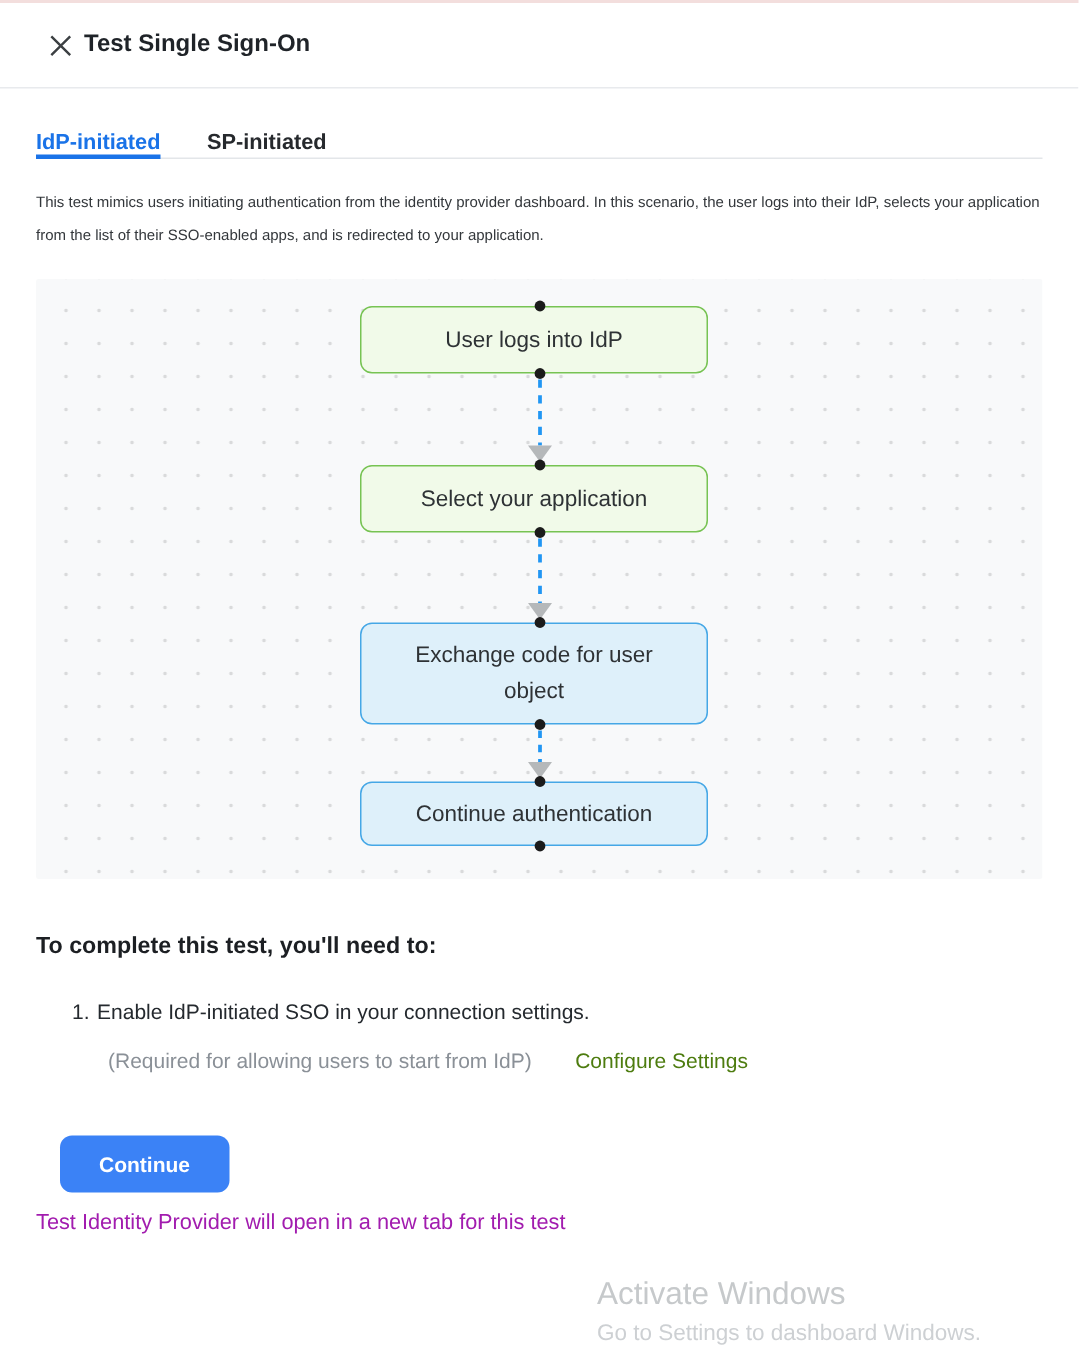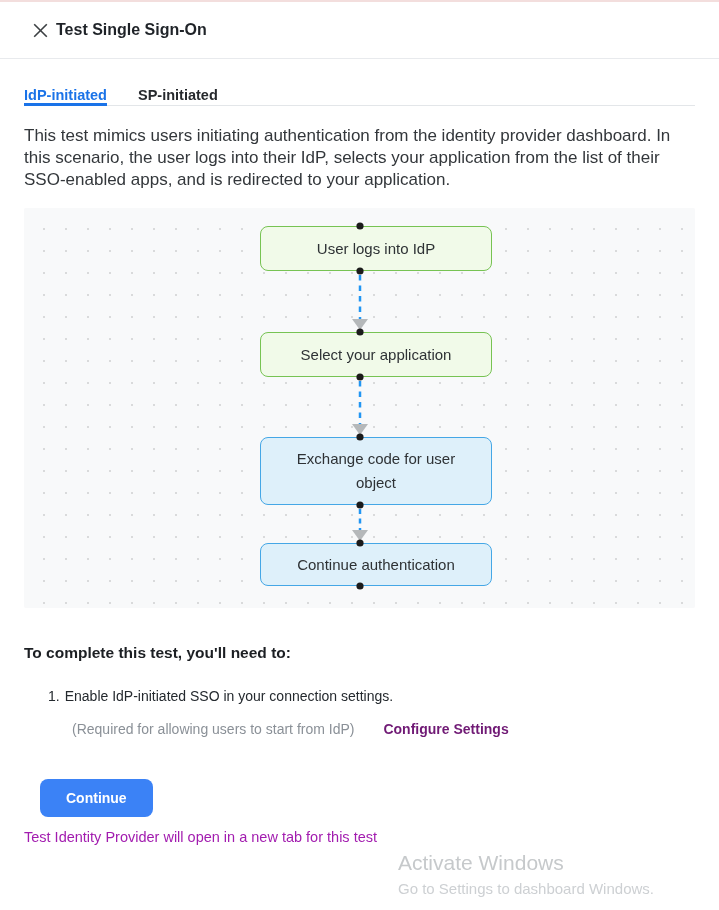--- a/index.html
+++ b/index.html
@@ -50,41 +50,41 @@
     margin-bottom:-1px;
   }
   .tab.active {
     color:#1a73e8;
     border-bottom-color:#1a73e8;
   }
 
   
   .description {
     margin:19px 24px 0 24px;
-    font-size:17px;
+    font-size:10px;
     line-height:22px;
     color:#33373b;
   }
 
   
   .flow-diagram {
     position:relative;
     margin:17px 24px 0 24px;
     width:671px;
     height:400px;
     background-color:#f8f9fa;
     background-image:radial-gradient(circle, #d9dadb 1.1px, transparent 1.4px);
     background-size:22px 22px;
     background-position:9px 10px;
     border-radius:2px;
     overflow:hidden;
   }
   .flow-node {
     position:absolute;
-    left:236px;
+    left:216px;
     width:232px;
     display:flex;
     align-items:center;
     justify-content:center;
     text-align:center;
     font-size:15px;
     line-height:24px;
     color:#2e3235;
     border-radius:8px;
     cursor:grab;
@@ -116,22 +116,22 @@
   }
   .req-subrow {
     margin:17px 24px 0 72px;
     font-size:14px;
     display:flex;
     align-items:center;
     gap:29px;
   }
   .req-note { color:#8a9097; }
   .settings-link {
-    color:#701a75;
-    font-weight:bold;
+    color:#4d7c0f;
+    font-weight:normal;
     text-decoration:none;
     cursor:pointer;
   }
 
   
   .continue-btn {
     margin:42px 0 0 40px;
     background:#3b82f6;
     color:#ffffff;
     font-family:"Liberation Sans", sans-serif;

